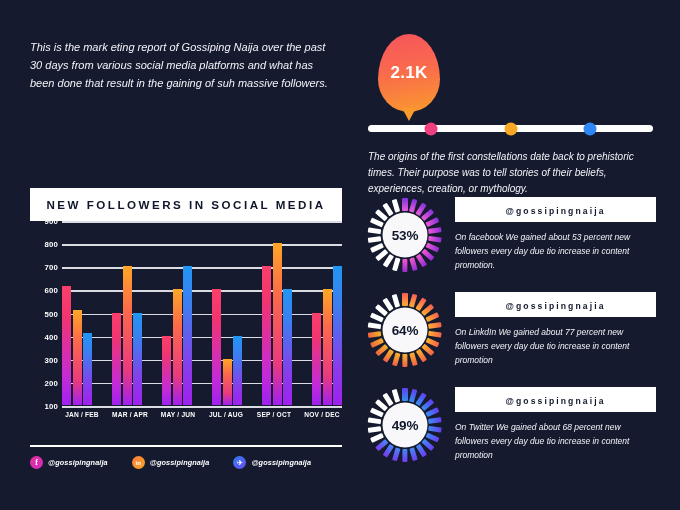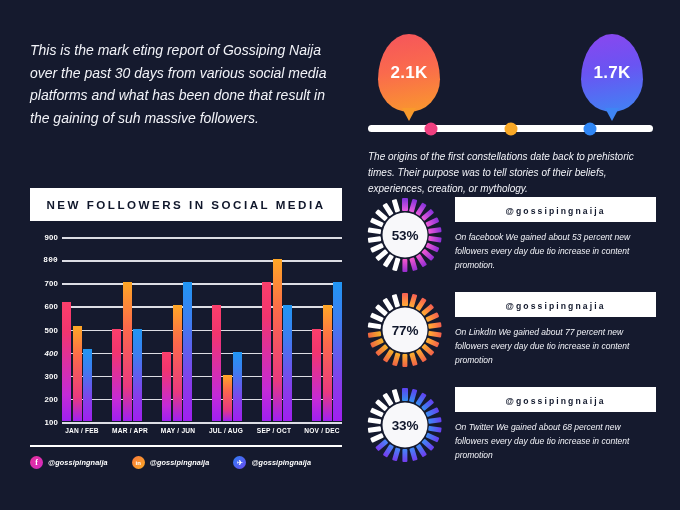--- a/index.html
+++ b/index.html
@@ -30,35 +30,34 @@
   #subtitle {
     margin-top:14px;
     font-size:12.4px;
     font-weight:bold;
     font-style:italic;
     letter-spacing:0.1px;
   }
 
   #intro-paragraph {
     margin-top:11px;
-    font-size:14px;
+    font-size:11px;
     font-style:italic;
     line-height:1.62;
     color:#f2f3f8;
     width:300px;
   }
 
   
   #chart-panel { position:absolute; left:30px; top:188px; width:312px; }
 
   #chart-title-box .txt { font-size:11.6px; letter-spacing:2.5px; }
 
   #chart-area {
     position:relative;
-    margin-top:16px;
     height:184px;
     width:312px;
   }
   #y-axis-labels {
     position:absolute; left:0; top:0; width:28px; height:100%;
   }
   .y-tick {
     position:absolute; right:0;
     font-size:7.8px; font-weight:bold;
     transform:translateY(-50%);
@@ -200,25 +199,25 @@
 </div>
 
 <div id="chart-panel">
   <div class="title-box" id="chart-title-box">
     <span class="txt">NEW FOLLOWERS IN SOCIAL MEDIA</span>
   </div>
 
   <div id="chart-area">
     <div id="y-axis-labels">
         <div class="y-tick" style="top: 0px;">900</div>
-        <div class="y-tick" style="top: 23.125px; font-family: Liberation Mono, monospace;">800</div>
+        <div class="y-tick" style="top: 23.125px;">800</div>
         <div class="y-tick" style="top: 46.25px;">700</div>
         <div class="y-tick" style="top: 69.375px;">600</div>
         <div class="y-tick" style="top: 92.5px;">500</div>
-        <div class="y-tick" style="top: 115.625px; font-style: italic;">400</div>
+        <div class="y-tick" style="top: 115.625px;">400</div>
         <div class="y-tick" style="top: 138.75px;">300</div>
         <div class="y-tick" style="top: 161.875px;">200</div>
         <div class="y-tick" style="top: 185px;">100</div>
       </div>
     <div id="plot">
       <div id="gridlines">
           <div class="gridline" style="top: 0px;"></div>
           <div class="gridline" style="top: 23.125px;"></div>
           <div class="gridline" style="top: 46.25px;"></div>
           <div class="gridline" style="top: 69.375px;"></div>
@@ -288,25 +287,20 @@
         <span class="social-handle">@gossipingnaija</span>
       </div>
     </div>
 </div>
 
 <div id="pins-section">
   <div id="pins-row">
       <div class="pin-wrap">
         <div class="pin pin-2">
           <span class="pin-value">2.1K</span>
-        </div>
-      </div>
-      <div class="pin-wrap">
-        <div class="pin pin-3">
-          <span class="pin-value">1.7K</span>
         </div>
       </div>
     </div>
   <div id="slider-track">
       <div class="slider-dot sd-1" style="left: 22%;"></div>
       <div class="slider-dot sd-2" style="left: 50%;"></div>
       <div class="slider-dot sd-3" style="left: 78%;"></div>
     </div>
   <div id="pins-paragraph">The origins of the first constellations date back to prehistoric times. Their purpose was to tell stories of their beliefs, experiences, creation, or mythology.</div>
 </div>
@@ -360,21 +354,21 @@
         <div class="donut-seg" style="transform: rotate(196.364deg); background: linear-gradient(rgb(242, 96, 74), rgb(255, 176, 46)); filter: hue-rotate(2.5deg);"></div>
         <div class="donut-seg" style="transform: rotate(212.727deg); background: linear-gradient(rgb(242, 96, 74), rgb(255, 176, 46)); filter: hue-rotate(3.125deg);"></div>
         <div class="donut-seg" style="transform: rotate(229.091deg); background: linear-gradient(rgb(242, 96, 74), rgb(255, 176, 46)); filter: hue-rotate(3.75deg);"></div>
         <div class="donut-seg" style="transform: rotate(245.455deg); background: linear-gradient(rgb(242, 96, 74), rgb(255, 176, 46)); filter: hue-rotate(4.375deg);"></div>
         <div class="donut-seg" style="transform: rotate(261.818deg); background: linear-gradient(rgb(242, 96, 74), rgb(255, 176, 46)); filter: hue-rotate(5deg);"></div>
         <div class="donut-seg" style="transform: rotate(278.182deg); background: rgb(255, 255, 255);"></div>
         <div class="donut-seg" style="transform: rotate(294.545deg); background: rgb(255, 255, 255);"></div>
         <div class="donut-seg" style="transform: rotate(310.909deg); background: rgb(255, 255, 255);"></div>
         <div class="donut-seg" style="transform: rotate(327.273deg); background: rgb(255, 255, 255);"></div>
         <div class="donut-seg" style="transform: rotate(343.636deg); background: rgb(255, 255, 255);"></div>
-        <div class="donut-center">77%</div>
+        <div class="donut-center">64%</div>
       </div>
       <div class="stat-body">
         <div class="handle-box"><span class="txt">@gossipingnajia</span></div>
         <div class="stat-desc">On LinkdIn We gained about 77 percent new followers every day due tio increase in content promotion</div>
       </div>
     </div>
     <div class="stat-row">
       <div class="donut">
         <div class="donut-seg" style="transform: rotate(0deg); background: linear-gradient(rgb(107, 61, 240), rgb(61, 139, 245)); filter: hue-rotate(-5deg);"></div>
         <div class="donut-seg" style="transform: rotate(16.3636deg); background: linear-gradient(rgb(107, 61, 240), rgb(61, 139, 245)); filter: hue-rotate(-4.28571deg);"></div>
@@ -391,20 +385,20 @@
         <div class="donut-seg" style="transform: rotate(196.364deg); background: linear-gradient(rgb(107, 61, 240), rgb(61, 139, 245)); filter: hue-rotate(3.57143deg);"></div>
         <div class="donut-seg" style="transform: rotate(212.727deg); background: linear-gradient(rgb(107, 61, 240), rgb(61, 139, 245)); filter: hue-rotate(4.28571deg);"></div>
         <div class="donut-seg" style="transform: rotate(229.091deg); background: linear-gradient(rgb(107, 61, 240), rgb(61, 139, 245)); filter: hue-rotate(5deg);"></div>
         <div class="donut-seg" style="transform: rotate(245.455deg); background: rgb(255, 255, 255);"></div>
         <div class="donut-seg" style="transform: rotate(261.818deg); background: rgb(255, 255, 255);"></div>
         <div class="donut-seg" style="transform: rotate(278.182deg); background: rgb(255, 255, 255);"></div>
         <div class="donut-seg" style="transform: rotate(294.545deg); background: rgb(255, 255, 255);"></div>
         <div class="donut-seg" style="transform: rotate(310.909deg); background: rgb(255, 255, 255);"></div>
         <div class="donut-seg" style="transform: rotate(327.273deg); background: rgb(255, 255, 255);"></div>
         <div class="donut-seg" style="transform: rotate(343.636deg); background: rgb(255, 255, 255);"></div>
-        <div class="donut-center">33%</div>
+        <div class="donut-center">49%</div>
       </div>
       <div class="stat-body">
         <div class="handle-box"><span class="txt">@gossipingnaija</span></div>
         <div class="stat-desc">On Twitter We gained about 68 percent new followers every day due tio increase in content promotion</div>
       </div>
     </div>
   </div>
 
 </body></html>

